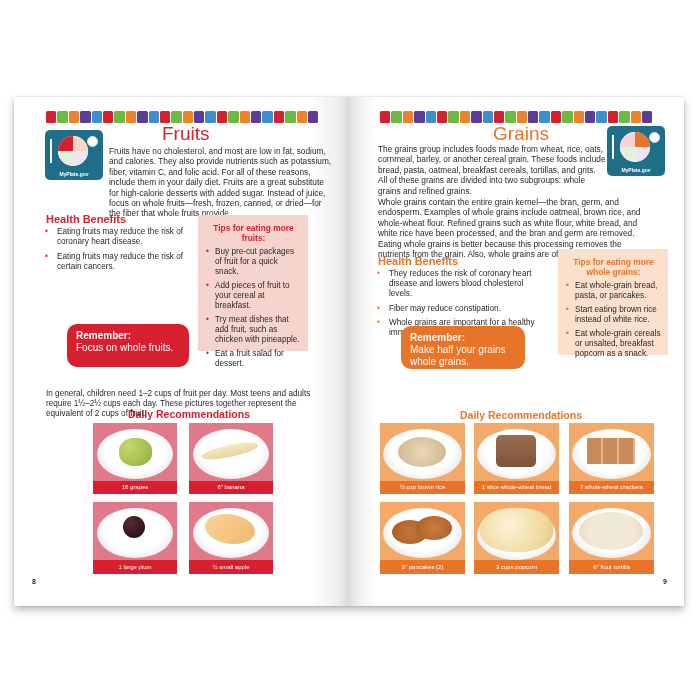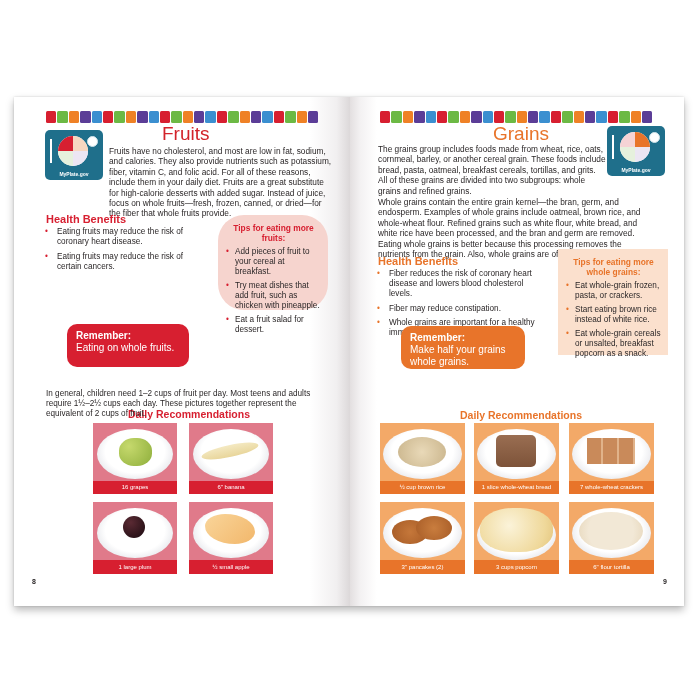--- a/index.html
+++ b/index.html
@@ -97,32 +97,33 @@
     <div class="title" style="left:148px; top:26px; color:#d2232a;">Fruits</div>
     <div class="intro" style="left:95px; top:49px; width:225px;">Fruits have no cholesterol, and most are low in fat, sodium, and calories. They also provide nutrients such as potassium, fiber, vitamin C, and folic acid. For all of these reasons, include them in your daily diet. Fruits are a great substitute for high-calorie desserts with added sugar. Instead of juice, focus on whole fruits—fresh, frozen, canned, or dried—for the fiber that whole fruits provide.</div>
 
     <div class="h2" style="left:32px; top:116px; color:#d71f30;">Health Benefits</div>
     <ul class="benefits" style="left:30px; top:130px; width:160px;">
       <li>Eating fruits may reduce the risk of coronary heart disease.</li>
       <li>Eating fruits may reduce the risk of certain cancers.</li>
     </ul>
     <style>.page.left ul.benefits li::before{color:#d71f30;} .page.left .tips li::before{color:#d71f30;}</style>
 
-    <div class="tips" style="left:204px; top:118px; width:110px; height:95px; background:#f6d4ce;border-radius:26px;">
+    <div class="tips" style="left:184px; top:118px; width:110px; height:136px; background:#f6d4ce;">
       <div class="th" style="color:#d71f30;">Tips for eating more fruits:</div>
       <ul>
+        <li>Buy pre-cut packages of fruit for a quick snack.</li>
         <li>Add pieces of fruit to your cereal at breakfast.</li>
         <li>Try meat dishes that add fruit, such as chicken with pineapple.</li>
         <li>Eat a fruit salad for dessert.</li>
       </ul>
     </div>
 
     <div class="remember" style="left:53px; top:227px; width:122px; height:43px; background:#d71f30;">
       <div class="rh">Remember:</div>
-      <div class="rt">Eating on whole fruits.</div>
+      <div class="rt">Focus on whole fruits.</div>
     </div>
 
     <div class="dr-title" style="left:30px; top:279px; width:290px; color:#d71f30;">Daily Recommendations</div>
     <div class="dr-text" style="left:32px; top:292px; width:270px;">In general, children need 1–2 cups of fruit per day. Most teens and adults require 1½–2½ cups each day. These pictures together represent the equivalent of 2 cups of fruit.</div>
 
     <div class="photo" style="left:79px; top:326px; width:84px; height:71px; background:#e07a8a;">
       <div class="plate2" style="left:4px; top:6px; width:76px; height:50px;"></div>
       <div class="food" style="left:26px; top:15px; width:33px; height:28px; border-radius:45%; background:radial-gradient(circle at 30% 30%, #c6d96d, #8eae3b);"></div>
       <div class="cap" style="height:13px; line-height:13px; background:#d71f30;">16 grapes</div>
     </div>
@@ -187,30 +188,30 @@
       </div>
       <div class="cup"></div>
       <div class="lbl">MyPlate.gov</div>
     </div>
 
     <div class="intro" style="left:28px; top:47px; width:228px;">The grains group includes foods made from wheat, rice, oats, cornmeal, barley, or another cereal grain. These foods include bread, pasta, oatmeal, breakfast cereals, tortillas, and grits. All of these grains are divided into two subgroups: whole grains and refined grains.</div>
     <div class="intro" style="left:28px; top:100px; width:275px;">Whole grains contain the entire grain kernel—the bran, germ, and endosperm. Examples of whole grains include oatmeal, brown rice, and whole-wheat flour. Refined grains such as white flour, white bread, and white rice have been processed, and the bran and germ are removed. Eating whole grains is better because this processing removes the nutrients from the grain. Also, whole grains are often good sources of fiber.</div>
 
     <div class="h2" style="left:28px; top:158px; color:#e8742a;">Health Benefits</div>
     <ul class="benefits" style="left:26px; top:172px; width:160px;">
-      <li>Fiber reduces the risk of coronary heart disease and lowers blood cholesterol levels.</li>
+      <li>They reduces the risk of coronary heart disease and lowers blood cholesterol levels.</li>
       <li>Fiber may reduce constipation.</li>
       <li>Whole grains are important for a healthy immune system.</li>
     </ul>
     <style>.page.right ul.benefits li::before{color:#e8742a;} .page.right .tips li::before{color:#e8742a;}</style>
 
     <div class="tips" style="left:208px; top:152px; width:110px; height:106px; background:#fbe0cd;">
       <div class="th" style="color:#e8742a;">Tips for eating more whole grains:</div>
       <ul>
-        <li>Eat whole-grain frozen, pasta, or crackers.</li>
+        <li>Eat whole-grain bread, pasta, or pancakes.</li>
         <li>Start eating brown rice instead of white rice.</li>
         <li>Eat whole-grain cereals or unsalted, breakfast popcorn as a snack.</li>
       </ul>
     </div>
 
     <div class="remember" style="left:51px; top:229px; width:124px; height:43px; background:#e8742a;">
       <div class="rh">Remember:</div>
       <div class="rt">Make half your grains whole grains.</div>
     </div>
 

